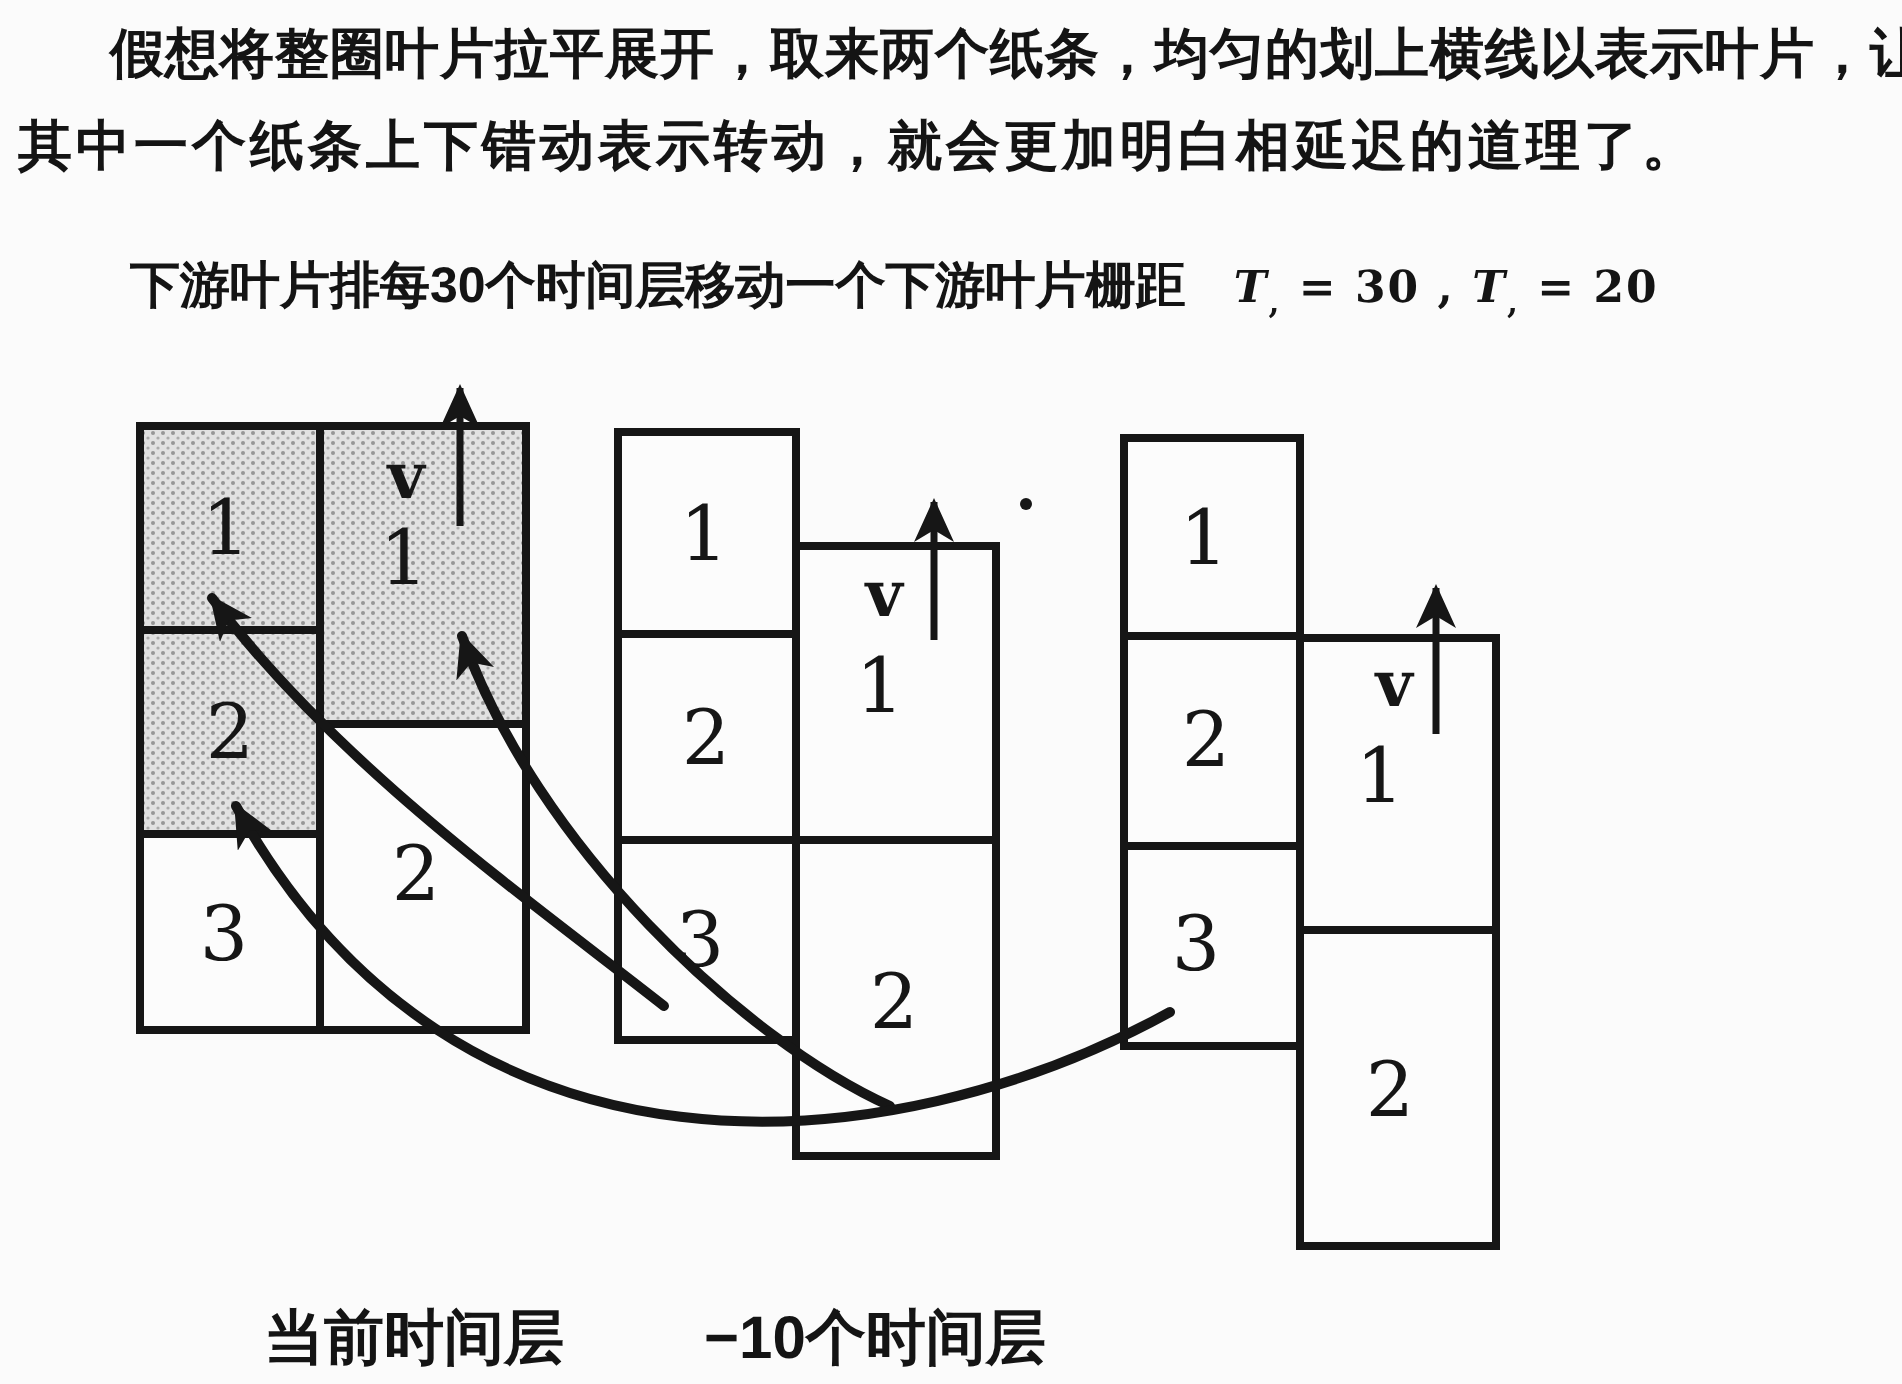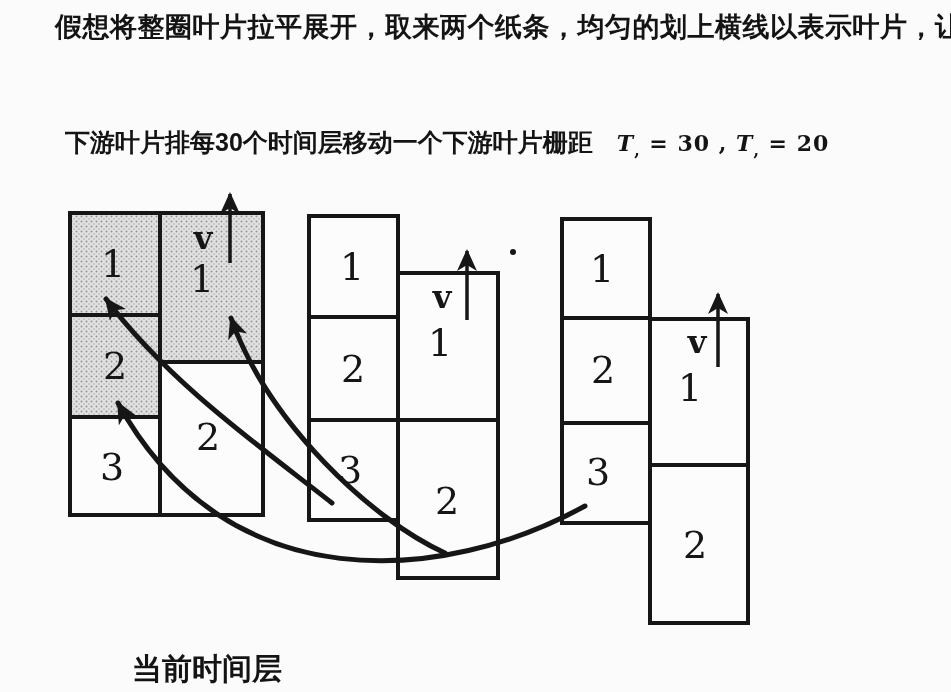--- a/index.html
+++ b/index.html
@@ -27,20 +27,21 @@
   .vlab{font-family:"DejaVu Serif","Liberation Serif",serif;font-size:32px;font-weight:bold;fill:#161616;text-anchor:middle;}
   .carrow{fill:none;stroke:#161616;stroke-width:5;stroke-linecap:round;}
   .varrow{fill:none;stroke:#161616;stroke-width:3.5;}
 </style>
 </head>
 <body>
 
 <div class="page">
 
   <div class="textline line1">假想将整圈叶片拉平展开，取来两个纸条，均匀的划上横线以表示叶片，让</div>
+  <div class="textline line2">其中一个纸条上下错动表示转动，就会更加明白相延迟的道理了。</div>
 
   <div class="caption">
     <span>下游叶片排每30个时间层移动一个下游叶片栅距</span><span class="formula"><span class="tvar">T</span><sub>,</sub><span> = 30 ,</span> <span class="tvar">T</span><sub>,</sub><span> = 20</span></span>
   </div>
 
   <svg class="fig" width="951" height="692" viewBox="0 0 951 692">
     <defs>
       <pattern id="stipple" width="5" height="5" patternUnits="userSpaceOnUse">
         <rect width="5" height="5" fill="#e1e1e1"></rect>
         <circle cx="1.5" cy="1.5" r="1" fill="#969696"></circle>
@@ -97,14 +98,15 @@
     </g>
 
     <path class="carrow" d="M 332,503 C 262,448 168,382 106,299" marker-end="url(#ah)"></path>
     <path class="carrow" d="M 445,553 C 372,520 268,423 231,318" marker-end="url(#ah)"></path>
     <path class="carrow" d="M 585,506 C 445,583 228,603 118,403" marker-end="url(#ah)"></path>
 
     <circle cx="513" cy="252" r="3" fill="#161616"></circle>
   </svg>
 
   <div class="flabel fl-1">当前时间层</div>
+  <div class="flabel fl-2">−10个时间层</div>
 
 </div>
 
 </body></html>

